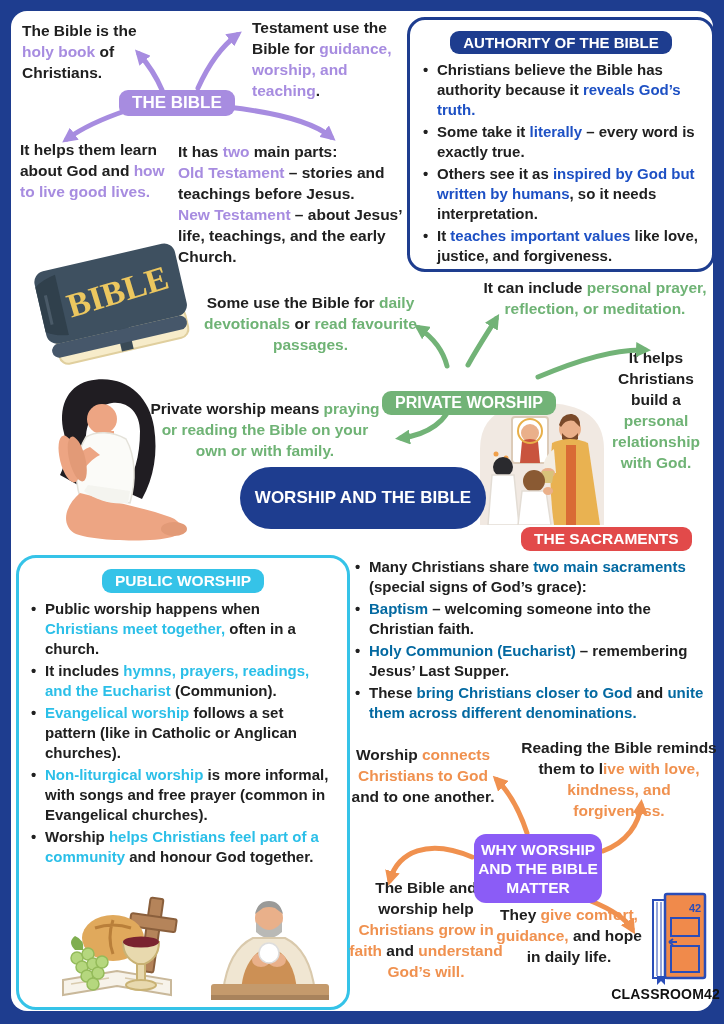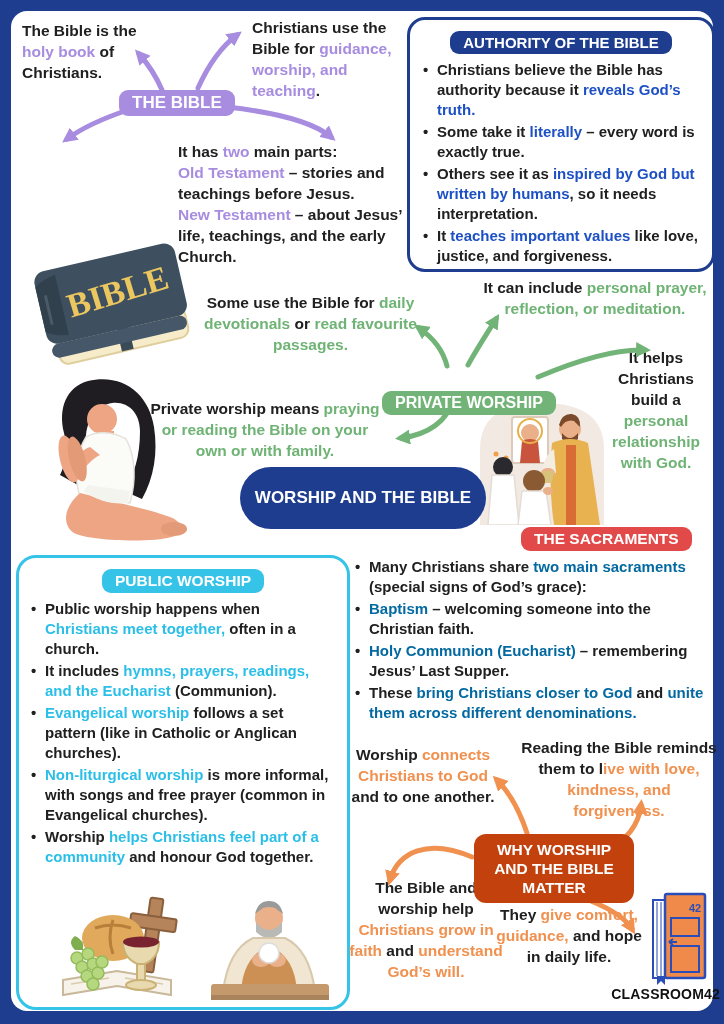--- a/index.html
+++ b/index.html
@@ -14,21 +14,21 @@
   .c-green{color:#6fb375;}
   .c-cyan{color:#2bbfe8;}
   .c-red{color:#0369a1;}
   .c-orange{color:#f0914f;}
   .pill{position:absolute;font-weight:800;color:#fff;border-radius:9px;padding:3px 13px;white-space:nowrap;}
   .pill-purple{background:#a78ce0;font-size:17px;}
   .pill-green{background:#72b377;font-size:16px;}
   .pill-red{background:#e24a4a;font-size:15.5px;}
   .pill-cyan{background:#35c3e8;font-size:15.5px;}
   .pill-navy{background:#1e3d8f;font-size:15px;}
-  .pill-orange{background:#c2410c;font-size:15.5px;white-space:normal;text-align:center;border-radius:12px;padding:6px 16px;line-height:19px;}
+  .pill-orange{background:#8b5cf6;font-size:15.5px;white-space:normal;text-align:center;border-radius:12px;padding:6px 0;line-height:19px;}
   .main-pill{position:absolute;background:#1e3d8f;color:#fff;font-weight:800;font-size:17px;border-radius:32px;display:flex;align-items:center;justify-content:center;text-align:center;z-index:6;}
   .box{position:absolute;background:#fff;border-radius:18px;}
   .box-navy{border:3px solid #1e3d8f;}
   .box-cyan{border:3.5px solid #35c3e8;}
   .box-title{position:relative;display:table;margin:11px auto 6px auto;}
   .bullets{padding:0 13px;font-weight:700;font-size:15px;line-height:20px;color:#202020;}
   .bullet-row{display:flex;margin-bottom:2px;}
   .dot{flex:0 0 14px;color:#202020;}
   .bullet-text{flex:1;}
   svg{display:block;}
@@ -68,22 +68,23 @@
       </g>
       <g stroke="#f0914f" stroke-width="5" fill="none" stroke-linecap="round">
         <path d="M516,822 C509,801 498,781 486,769" marker-end="url(#ah-orange)"></path>
         <path d="M592,840 C616,831 628,813 630,794" marker-end="url(#ah-orange)"></path>
         <path d="M461,846 C417,827 387,841 379,869" marker-end="url(#ah-orange)"></path>
         <path d="M580,890 C602,899 615,908 621,918" marker-end="url(#ah-orange)"></path>
       </g>
     </svg>
 
     <div class="blk rich" style="left:11px;top:9px;width:138px;"><span class="c-dark">The Bible is the </span><span class="c-purple">holy book</span><span class="c-dark"> of Christians.</span></div>
-    <div class="blk rich" style="left:241px;top:6px;width:156px;"><span class="c-dark">Christians use the Bible for </span><span class="c-purple">guidance, worship, and teaching</span><span class="c-dark">.</span></div>
+    <div class="blk rich" style="left:241px;top:6px;width:156px;"><span class="c-dark">Testament use the Bible for </span><span class="c-purple">guidance, worship, and teaching</span><span class="c-dark">.</span></div>
     <div class="pill pill-purple" style="left:108px;top:79px;z-index:5;">THE BIBLE</div>
+    <div class="blk rich" style="left:9px;top:128px;width:162px;"><span class="c-dark">It helps them learn about God and </span><span class="c-purple">how to live good lives.</span></div>
     <div class="blk rich" style="left:167px;top:130px;width:234px;"><span class="c-dark">It has </span><span class="c-purple">two</span><span class="c-dark"> main parts:
 </span><span class="c-purple">Old Testament</span><span class="c-dark"> – stories and teachings before Jesus.
 </span><span class="c-purple">New Testament</span><span class="c-dark"> – about Jesus’ life, teachings, and the early Church.</span></div>
 
     <div class="box box-navy" style="left:396px;top:6px;width:302px;height:249px;z-index:3;">
       <div class="pill pill-navy box-title">AUTHORITY OF THE BIBLE</div>
       <div class="bullets">
           <div class="bullet-row">
             <span class="dot">•</span>
             <span class="bullet-text"><span class="c-dark">Christians believe the Bible has authority because it </span><span class="c-blue">reveals God’s truth.</span></span>

